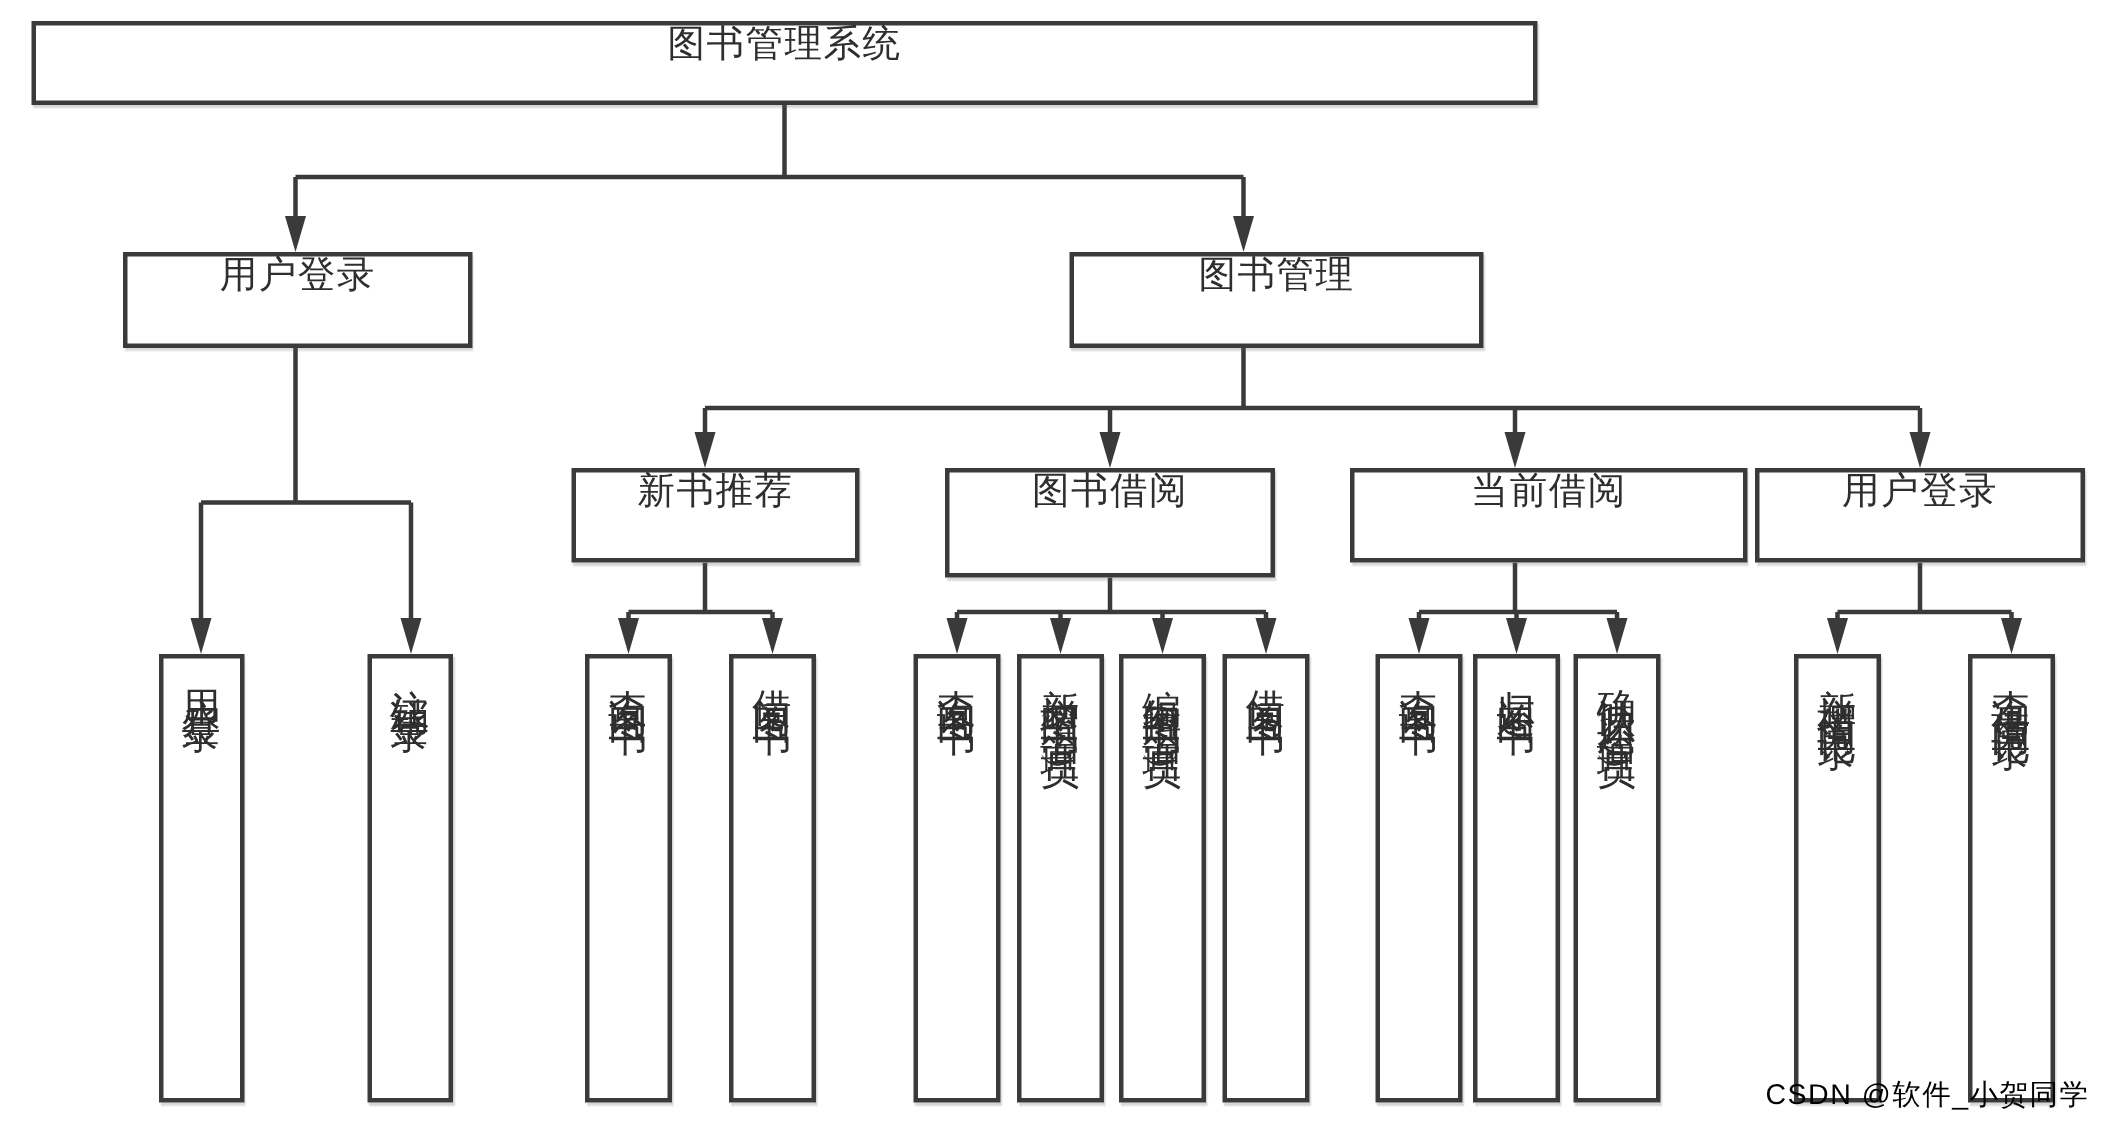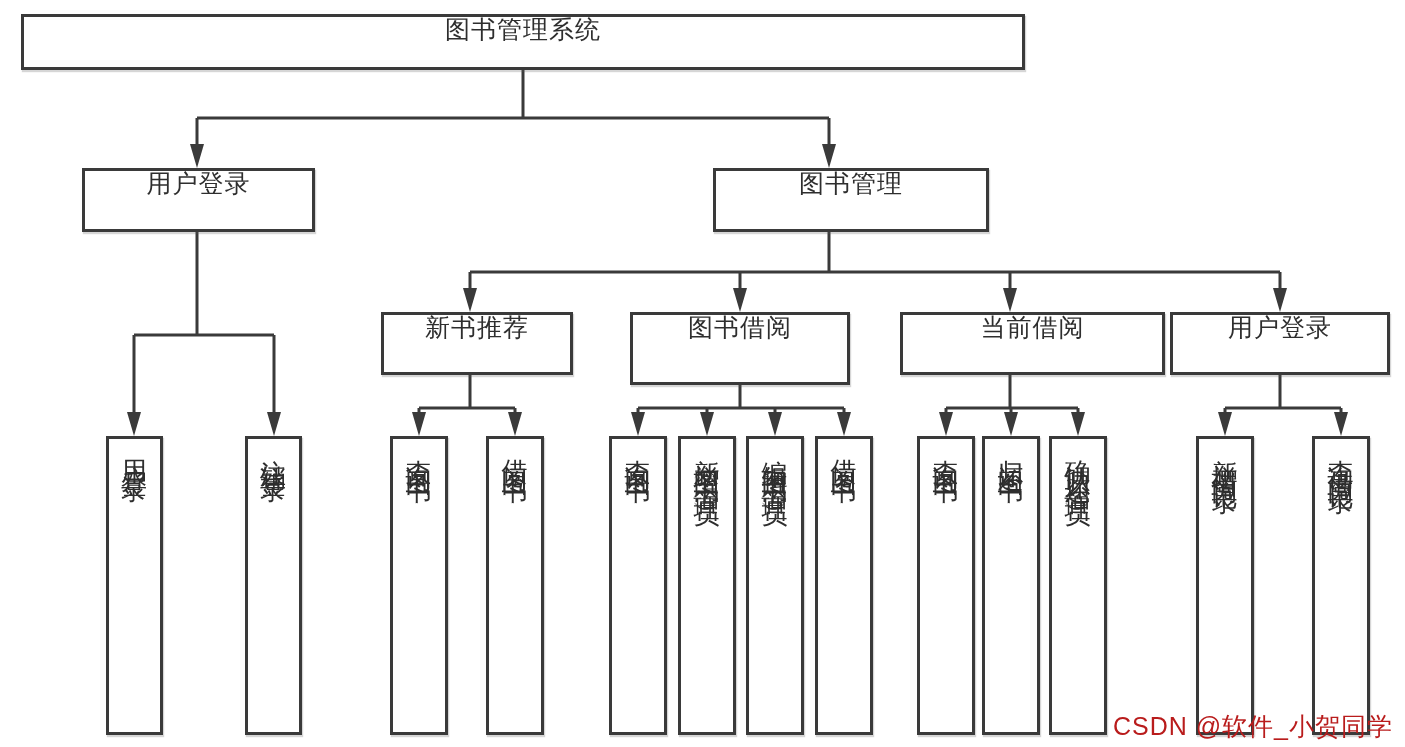--- a/index.html
+++ b/index.html
@@ -18,21 +18,21 @@
   }
   .hbox .lbl{
     font-size:25px;line-height:1;letter-spacing:1px;white-space:nowrap;color:#2e2e2e;
   }
   .vbox .lbl{
     writing-mode:vertical-rl;text-orientation:mixed;
     font-size:26px;line-height:1;letter-spacing:6px;color:#2e2e2e;
   }
   .watermark{
     position:absolute;right:12px;bottom:4px;
-    font-size:25px;letter-spacing:1px;color:#b91c1c;white-space:nowrap;
+    font-size:19px;letter-spacing:1px;color:#000000;white-space:nowrap;
   }
 </style>
 </head>
 <body>
 
 <div class="canvas">
 
   <svg class="connectors" viewBox="0 0 1405 747" xmlns="http://www.w3.org/2000/svg">
     <g>
       <path d="M523,70 V118 M197,118 H829 M197,118 V150 M829,118 V150"></path>

